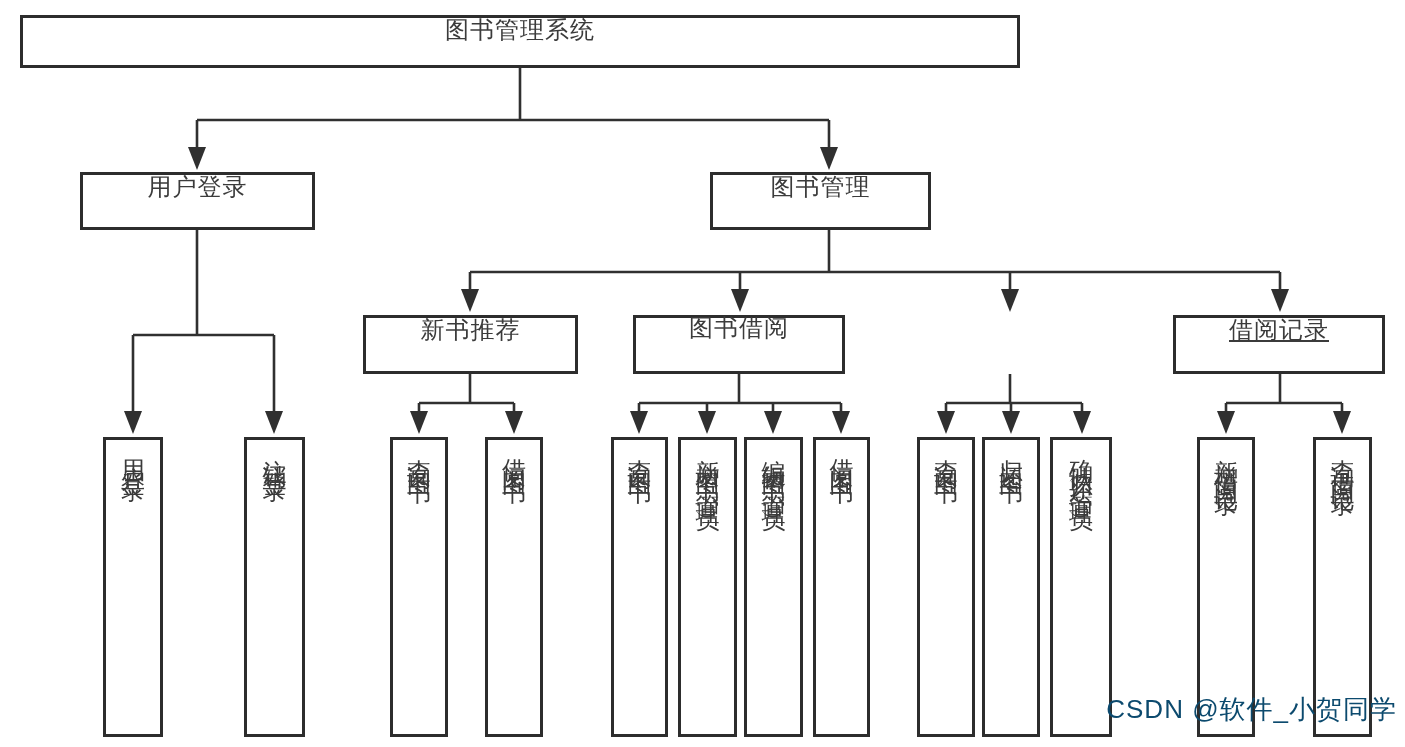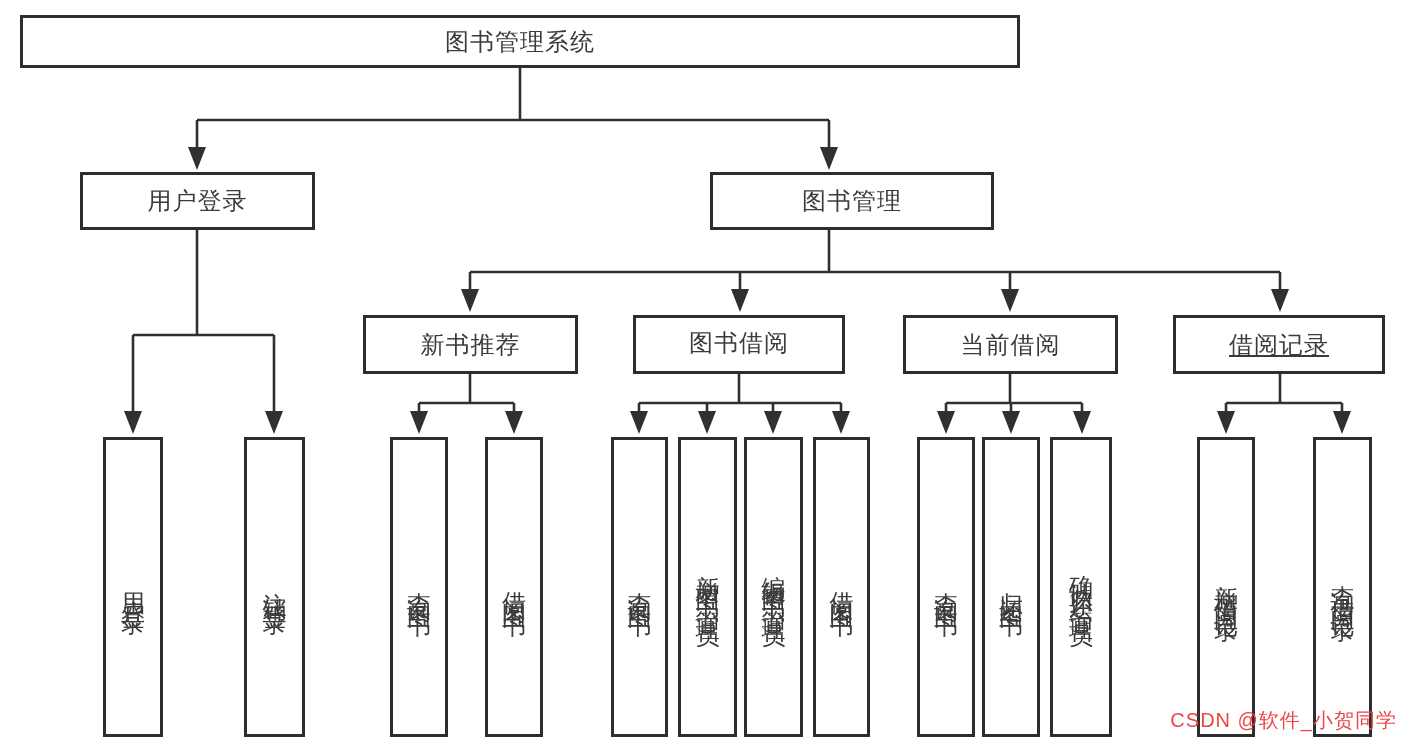--- a/index.html
+++ b/index.html
@@ -16,44 +16,43 @@
     left: 0; top: 0;
     width: 1405px; height: 747px;
     pointer-events: none;
   }
   .node {
     position: absolute;
     box-sizing: border-box;
     background: #ffffff;
     border: 3px solid #2d2d2d;
     display: flex;
-    align-items: center;
     justify-content: center;
     color: #3b3b3b;
   }
   .node .lbl {
     font-size: 24px;
     letter-spacing: 1px;
     white-space: nowrap;
     line-height: 1;
   }
   .node.vert .lbl {
     writing-mode: vertical-rl;
     text-orientation: mixed;
     letter-spacing: 7px;
     font-size: 24px;
     white-space: normal;
     line-height: 1;
   }
   .watermark {
     position: absolute;
     right: 8px;
-    top: 707px;
-    font-size: 20px;
-    color: #ef4444;
+    top: 692px;
+    font-size: 26px;
+    color: #0c4a6e;
     letter-spacing: 1px;
     z-index: 5;
     white-space: nowrap;
   }
 </style>
 </head>
 <body>
 
 <div class="canvas">
 
@@ -90,32 +89,29 @@
     </g>
   </svg>
 
   <div class="node" style="left:20px; top:15px; width:1000px; height:53px;">
     <span class="lbl">图书管理系统</span>
   </div>
 
   <div class="node" style="left:80px; top:172px; width:235px; height:58px;">
     <span class="lbl">用户登录</span>
   </div>
-  <div class="node" style="left:710px; top:172px; width:284px; height:58px;">
+  <div class="node" style="left:710px; top:172px; width:221px; height:58px;">
     <span class="lbl">图书管理</span>
   </div>
 
   <div class="node" style="left:363px; top:315px; width:215px; height:59px;">
     <span class="lbl">新书推荐</span>
   </div>
   <div class="node" style="left:633px; top:315px; width:212px; height:59px;font-family:Liberation Mono, monospace;">
     <span class="lbl">图书借阅</span>
-  </div>
-  <div class="node" style="left:903px; top:315px; width:215px; height:59px;">
-    <span class="lbl">当前借阅</span>
   </div>
   <div class="node" style="left:1173px; top:315px; width:212px; height:59px;text-decoration:underline;">
     <span class="lbl">借阅记录</span>
   </div>
 
   <div class="node vert" style="left:103px; top:437px; width:60px; height:300px;">
     <span class="lbl">用户登录</span>
   </div>
   <div class="node vert" style="left:244px; top:437px; width:61px; height:300px;">
     <span class="lbl">注销登录</span>

